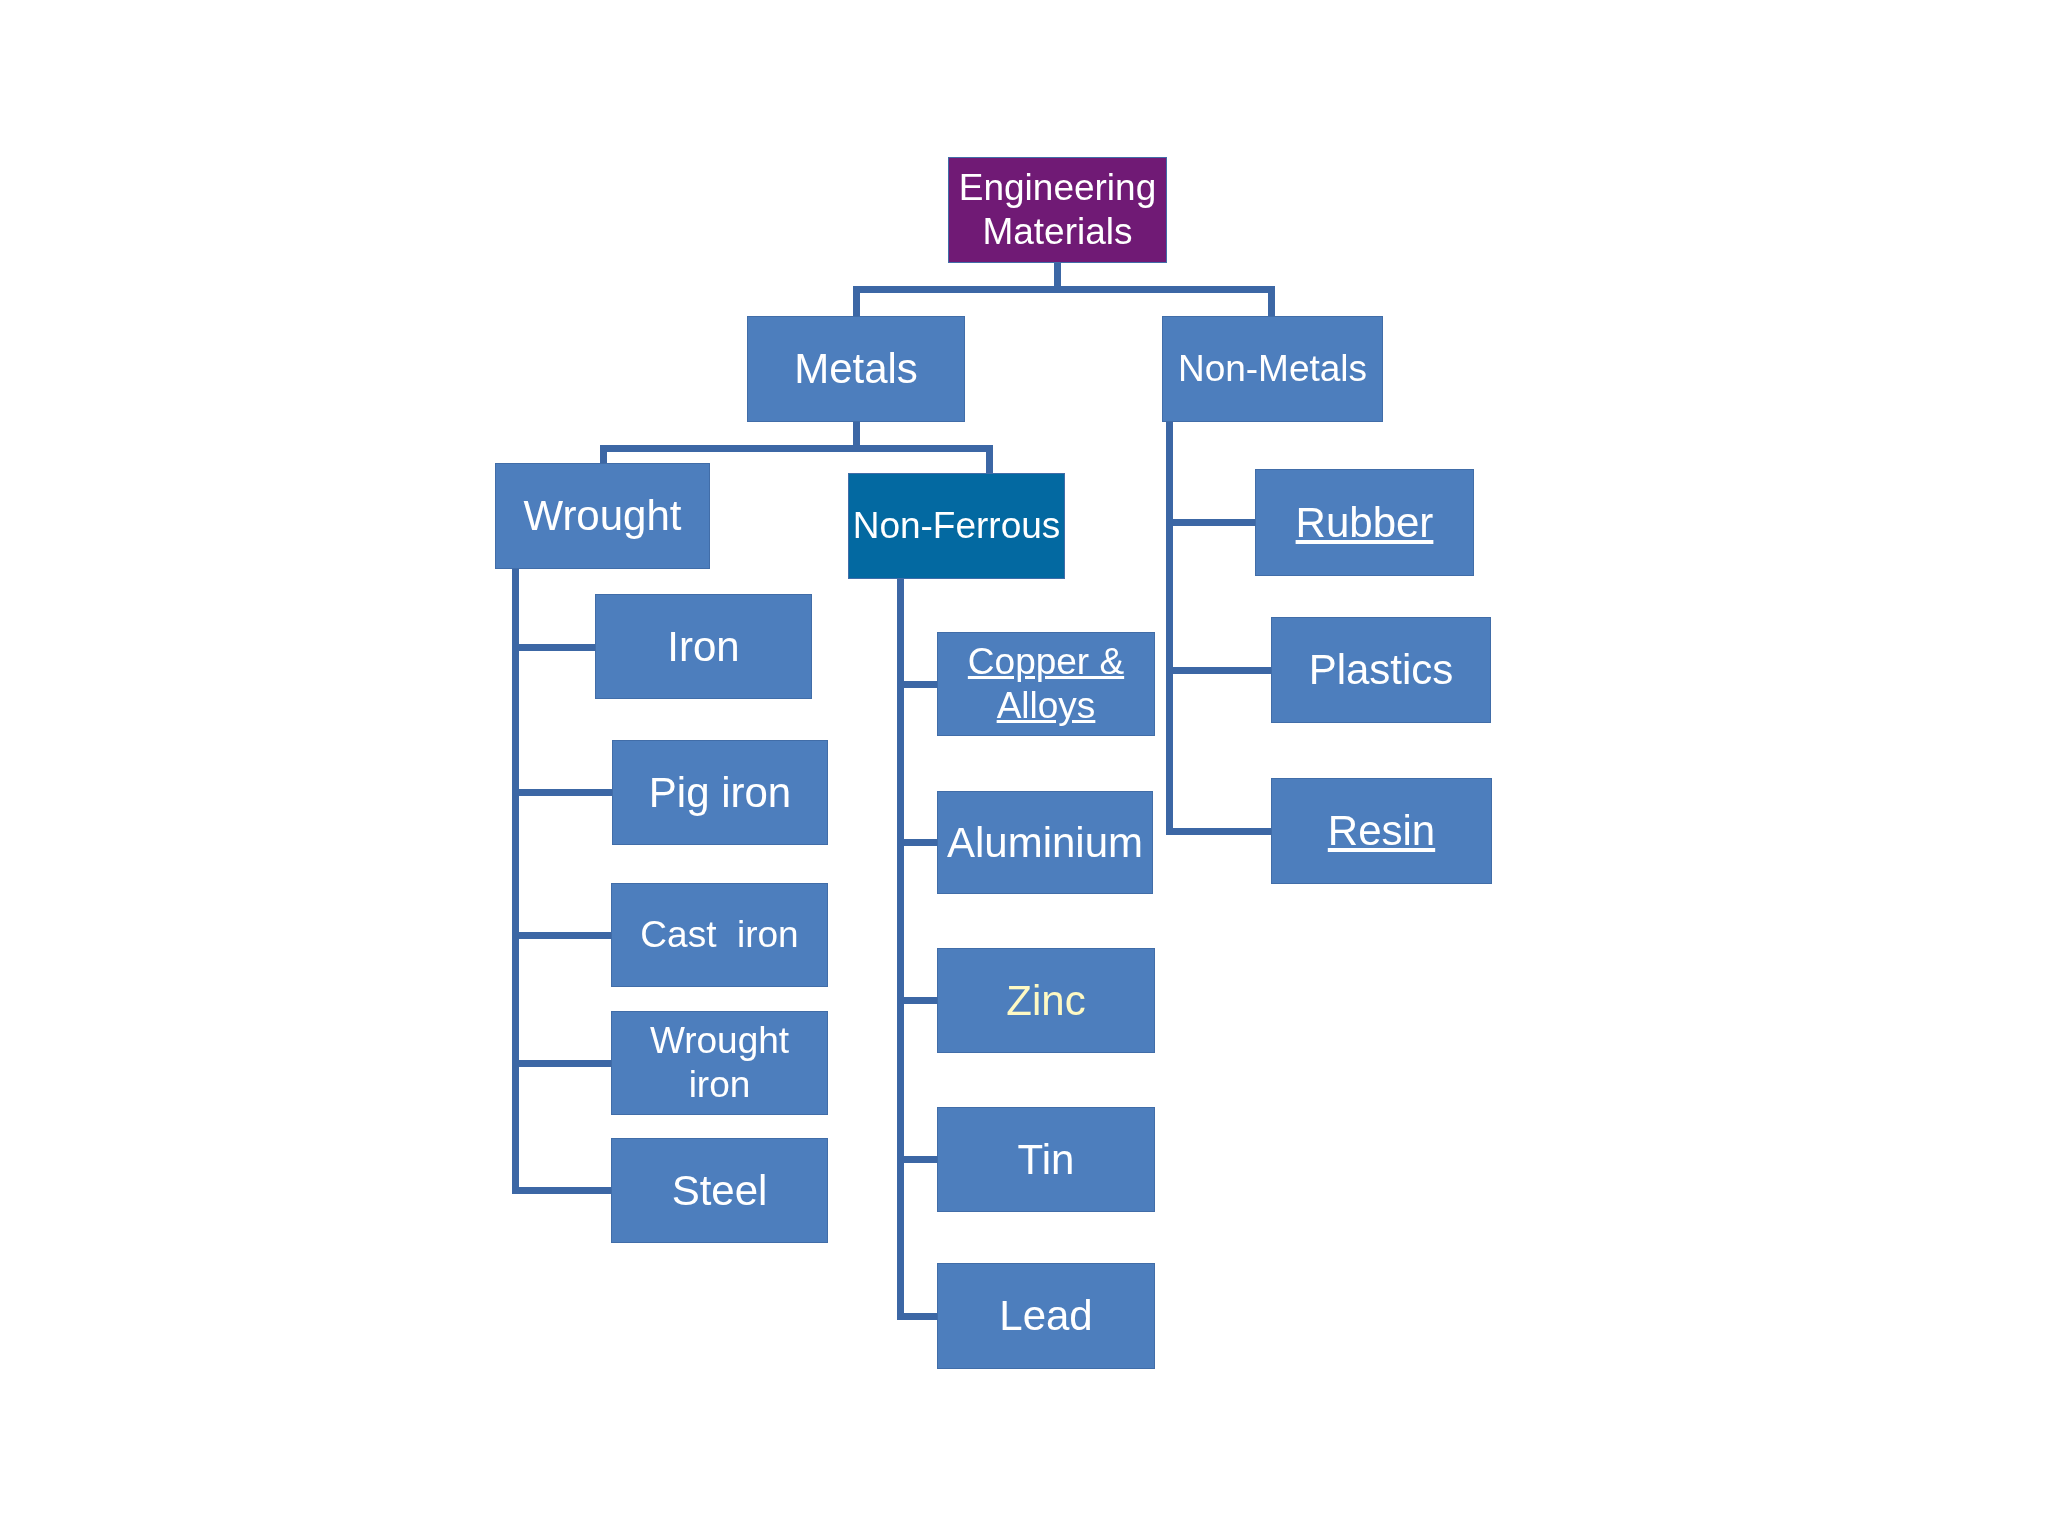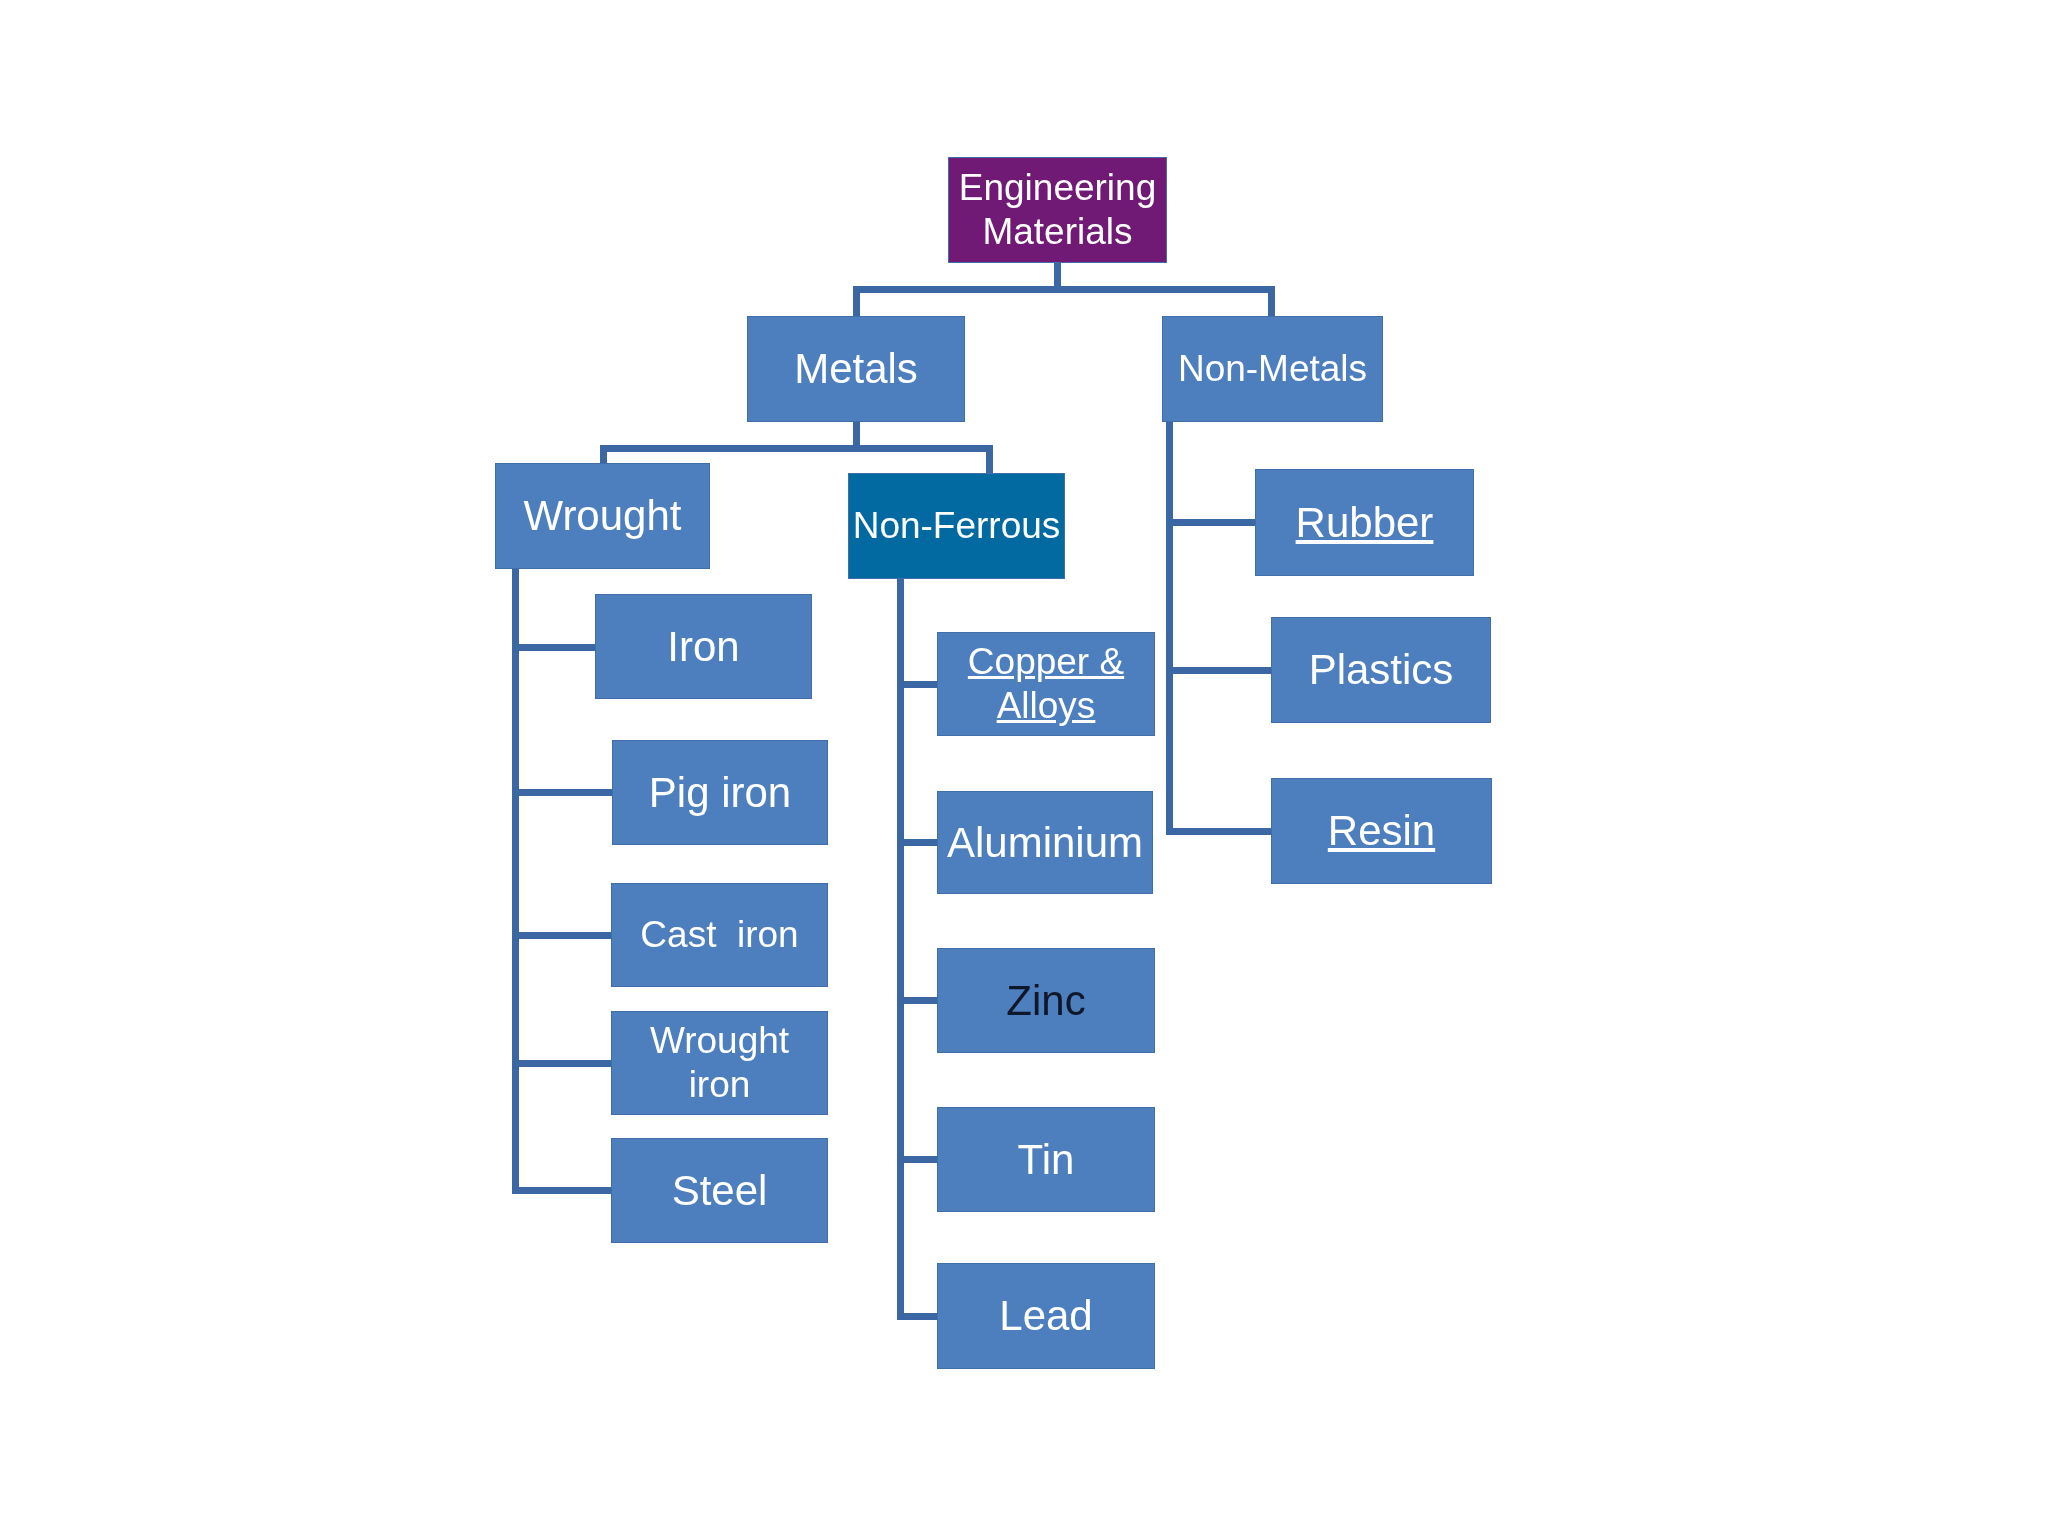--- a/index.html
+++ b/index.html
@@ -92,21 +92,21 @@
     <div class="node" style="left: 611px; top: 1138px; width: 217px; height: 105px; background: rgb(77, 126, 189); border: 1px solid rgb(65, 109, 168); color: rgb(255, 255, 255);">
       <span style="font-size: 42px;">Steel</span>
     </div>
     <div class="node" style="left: 937px; top: 632px; width: 218px; height: 104px; background: rgb(77, 126, 189); border: 1px solid rgb(65, 109, 168); color: rgb(255, 255, 255);">
       <span style="font-size: 37px; text-decoration: underline;">Copper &amp;
 Alloys</span>
     </div>
     <div class="node" style="left: 937px; top: 791px; width: 216px; height: 103px; background: rgb(77, 126, 189); border: 1px solid rgb(65, 109, 168); color: rgb(255, 255, 255);">
       <span style="font-size: 42px;">Aluminium</span>
     </div>
-    <div class="node" style="left: 937px; top: 948px; width: 218px; height: 105px; background: rgb(77, 126, 189); border: 1px solid rgb(65, 109, 168); color: #0f172a;">
+    <div class="node" style="left: 937px; top: 948px; width: 218px; height: 105px; background: rgb(77, 126, 189); border: 1px solid rgb(65, 109, 168); color: #fef9c3;">
       <span style="font-size: 42px;">Zinc</span>
     </div>
     <div class="node" style="left: 937px; top: 1107px; width: 218px; height: 105px; background: rgb(77, 126, 189); border: 1px solid rgb(65, 109, 168); color: rgb(255, 255, 255);">
       <span style="font-size: 42px;">Tin</span>
     </div>
     <div class="node" style="left: 937px; top: 1263px; width: 218px; height: 106px; background: rgb(77, 126, 189); border: 1px solid rgb(65, 109, 168); color: rgb(255, 255, 255);">
       <span style="font-size: 42px;">Lead</span>
     </div>
     <div class="node" style="left: 1255px; top: 469px; width: 219px; height: 107px; background: rgb(77, 126, 189); border: 1px solid rgb(65, 109, 168); color: rgb(255, 255, 255); text-decoration: underline;">
       <span style="font-size: 42px;">Rubber</span>

